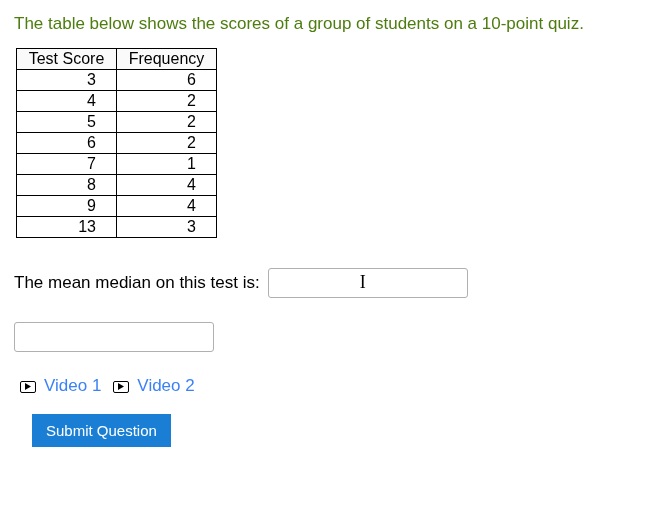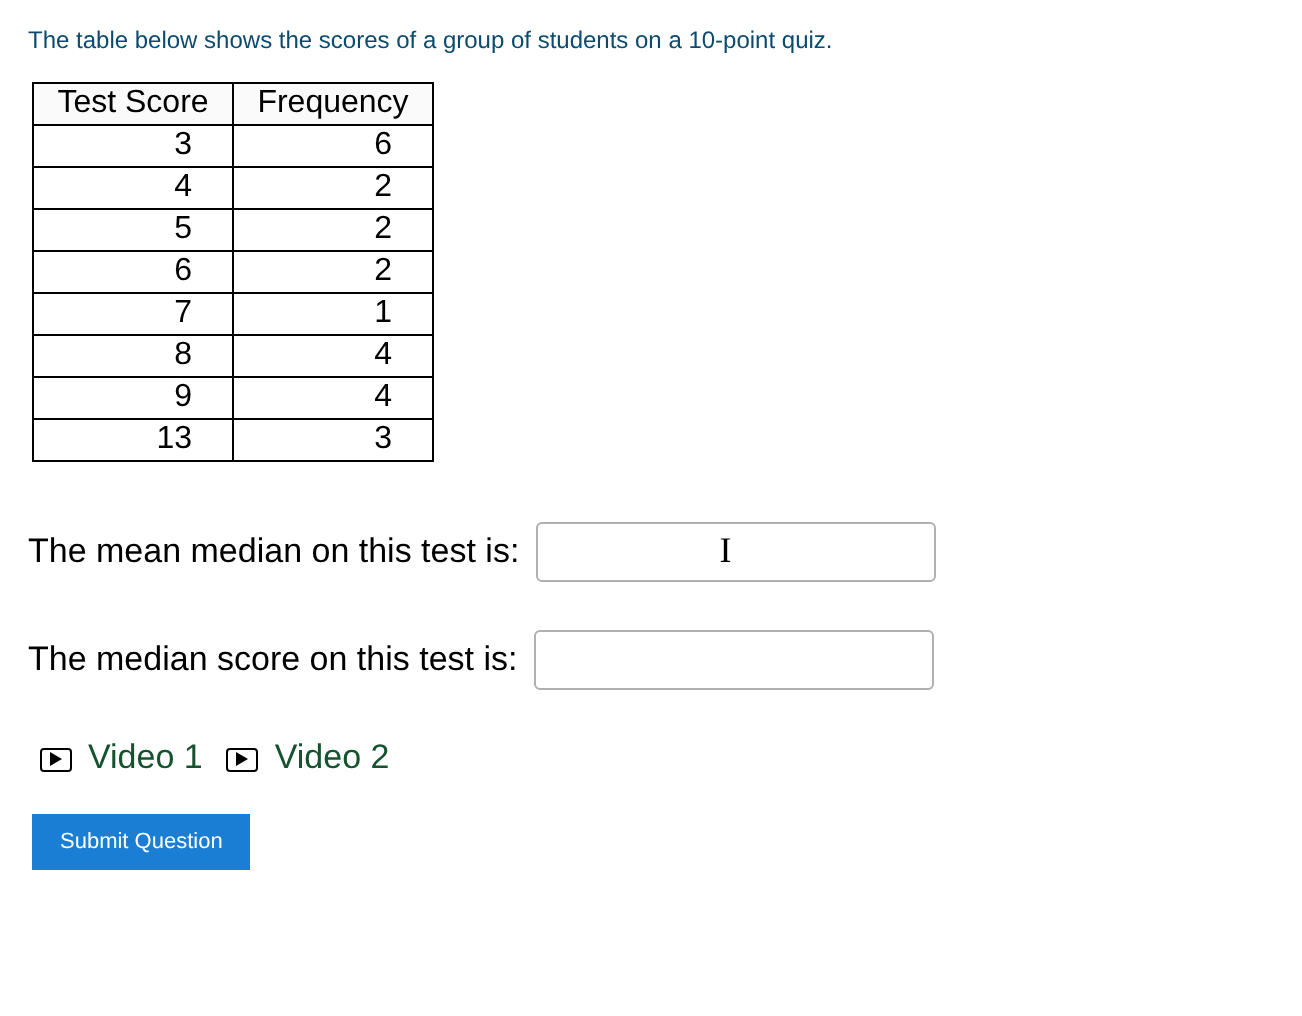--- a/index.html
+++ b/index.html
@@ -8,22 +8,22 @@
       font-size: 16px;
       color: #000;
       background: #fff;
       width: 651px;
       height: 508px;
       padding: 12px 14px;
       overflow: hidden;
       position: relative;
     }
     .prompt-text {
-      font-size: 12px;
-      color: #0c4a6e;
+      font-size: 17px;
+      color: #4d7c0f;
       margin-bottom: 12px;
       line-height: 1.4;
     }
     .data-table {
       border-collapse: collapse;
       margin-left: 2px;
       margin-bottom: 30px;
     }
     .data-table th, .data-table td {
       border: 1px solid #000;
@@ -71,33 +71,33 @@
       display: inline-flex;
       align-items: center;
       justify-content: center;
       margin-left: 6px;
       margin-right: 2px;
       position: relative;
       top: 1px;
     }
     .video-icon svg { display: block; }
     .video-link {
-      color: #14532d;
+      color: #3b82f6;
       text-decoration: none;
       cursor: pointer;
       text-align: center;
     }
     .submit-btn {
       background: #1a7fd4;
       color: #fff;
       border: none;
       padding: 8px 14px;
-      font-size: 11px;
+      font-size: 15px;
       cursor: pointer;
-      margin-left: 2px;
+      margin-left: 18px;
     }
     .cursor-ibeam {
       position: absolute;
       font-family: serif;
       font-size: 18px;
     }
   </style>
 </head>
 <body>
 
@@ -150,21 +150,20 @@
 
 <div class="answer-row">
   <span>The mean median on this test is:</span>
   <div style="position:relative;">
     <input class="answer-input" type="text" value="" style="">
     <span class="cursor-ibeam" style="left:92px; top:4px;">I</span>
   </div>
 </div>
 
 <div class="answer-row">
-  <span>The median score on this test is:</span>
   <input class="answer-input" type="text" value="" style="">
 </div>
 
 <div class="help-row">
   <span class="video-icon">
     <svg width="6" height="7" viewBox="0 0 6 7">
         <polygon points="0,0 6,3.5 0,7" fill="#000"></polygon>
       </svg>
   </span>
   <a class="video-link">Video 1</a>

